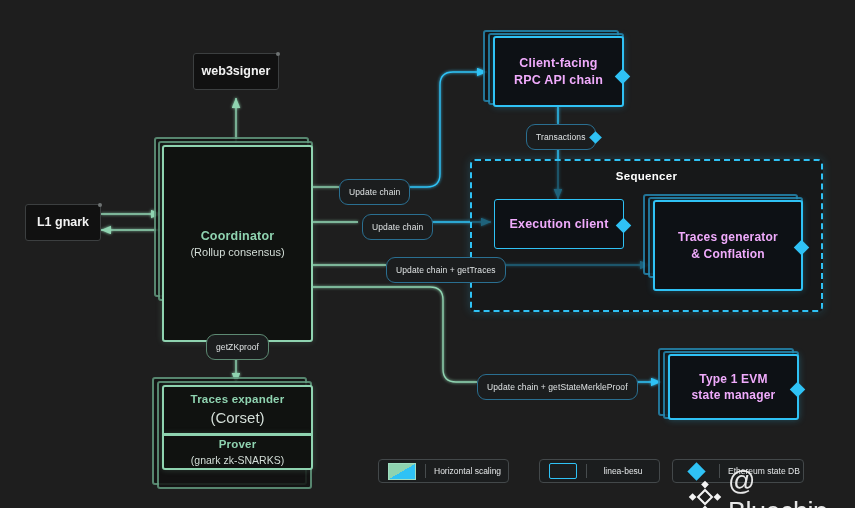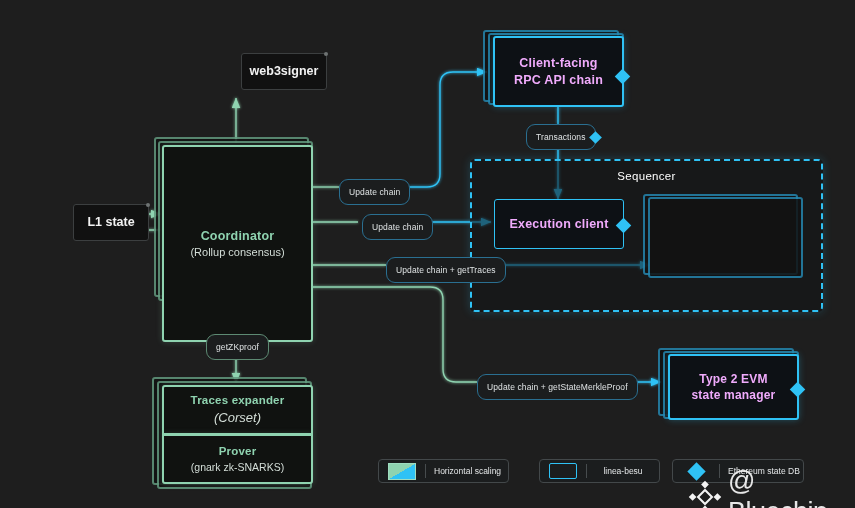--- a/index.html
+++ b/index.html
@@ -44,21 +44,20 @@
   .node .sub {
     font-weight: normal;
   }
 
   
   .node.plain {
     border: 1.5px solid #3c3f40;
     color: #f2f2f2;
     font-size: 12.5px;
     font-weight: bold;
-    margin-left: 48px;
   }
   .corner-dot {
     position: absolute;
     width: 4px; height: 4px;
     border-radius: 50%;
     background: #6e7373;
     right: -2px; top: -2px;
   }
 
   
@@ -106,21 +105,21 @@
     background: rgba(18,20,22,.55);
     box-shadow: 0 0 10px rgba(47,194,245,.22);
   }
   .group-title {
     position: absolute;
     left: 0; right: 0;
     top: 9px;
     text-align: center;
     color: #ffffff;
     font-size: 11.5px;
-    font-weight: normal;
+    font-weight: bold;
     letter-spacing: .3px;
   }
 
   
   .edge-label {
     position: absolute;
     box-sizing: border-box;
     display: flex;
     align-items: center;
     justify-content: center;
@@ -270,66 +269,71 @@
       <path d="M623,382 L661,382" marker-end="url(#arrC)"></path>
     </g>
   </svg>
 
   <div class="group-box" style="left:470px; top:159px; width:353px; height:153px;">
     <div class="group-title">Sequencer</div>
   </div>
 
   <div class="node plain" style="left:25px; top:204px; width:76px; height:37px;">
     <span class="corner-dot"></span>
-    <span>L1 state</span>
+    <span>L1 gnark</span>
   </div>
 
   <div class="node plain" style="left:193px; top:53px; width:86px; height:37px;">
     <span class="corner-dot"></span>
     <span>web3signer</span>
   </div>
 
   <div class="stack-shadow green" style="left:154px; top:137px; width:155px; height:160px;"></div>
   <div class="stack-shadow green" style="left:158px; top:141px; width:155px; height:160px;"></div>
   <div class="node green" style="left:162px; top:145px; width:151px; height:197px; font-size:12.5px;">
     <div class="title">Coordinator</div>
     <div class="sub" style="font-size:11px;">(Rollup consensus)</div>
   </div>
 
   <div class="stack-shadow green" style="left:152px; top:377px; width:155px; height:108px;"></div>
   <div class="stack-shadow green" style="left:157px; top:381px; width:155px; height:108px;"></div>
   <div class="node green" style="left:162px; top:385px; width:151px; height:50px; border-bottom-left-radius:0; border-bottom-right-radius:0; font-size:11.5px;">
     <div class="title">Traces expander</div>
-    <div class="sub" style="font-size:13px;font-style:italic;">(Corset)</div>
-  </div>
-  <div class="node green" style="left:162px; top:434px; width:151px; height:50px; border-top-left-radius:0; border-top-right-radius:0; font-size:11.5px;">
+    <div class="sub" style="font-size:15px;">(Corset)</div>
+  </div>
+  <div class="node green" style="left:162px; top:434px; width:151px; height:36px; border-top-left-radius:0; border-top-right-radius:0; font-size:11.5px;">
     <div class="title">Prover</div>
     <div class="sub" style="font-size:10.5px;">(gnark zk-SNARKS)</div>
   </div>
 
   <div class="stack-shadow cyan" style="left:483px; top:30px; width:136px; height:72px;"></div>
   <div class="stack-shadow cyan" style="left:488px; top:33px; width:136px; height:72px;"></div>
   <div class="node cyan" style="left:493px; top:36px; width:131px; height:71px; font-size:12.5px;">
     <div class="title">Client-facing</div>
     <div class="title">RPC API chain</div>
     <span class="diamond" style="right:-6px; top:33px;"></span>
   </div>
 
   <div class="node cyan thin" style="left:494px; top:199px; width:130px; height:50px; font-size:12.5px;">
     <div class="title">Execution client</div>
     <span class="diamond" style="right:-6px; top:20px;"></span>
   </div>
 
   <div class="stack-shadow cyan" style="left:643px; top:194px; width:155px; height:81px;"></div>
   <div class="stack-shadow cyan" style="left:648px; top:197px; width:155px; height:81px;"></div>
+  <div class="node cyan" style="left:653px; top:200px; width:150px; height:91px; font-size:12px;">
+    <div class="title">Traces generator</div>
+    <div class="title">&amp; Conflation</div>
+    <span class="diamond" style="right:-6px; top:40px;"></span>
+  </div>
 
   <div class="stack-shadow cyan" style="left:658px; top:348px; width:136px; height:68px;"></div>
   <div class="stack-shadow cyan" style="left:663px; top:351px; width:136px; height:68px;"></div>
   <div class="node cyan" style="left:668px; top:354px; width:131px; height:66px; font-size:12px;">
-    <div class="title">Type 2 EVM</div>
+    <div class="title">Type 1 EVM</div>
     <div class="title">state manager</div>
     <span class="diamond" style="right:-6px; top:28px;"></span>
   </div>
 
   <div class="edge-label cyan-b" style="left:339px; top:179px;">
     <span>Update chain</span>
   </div>
 
   <div class="edge-label cyan-b" style="left:362px; top:214px;">
     <span>Update chain</span>

